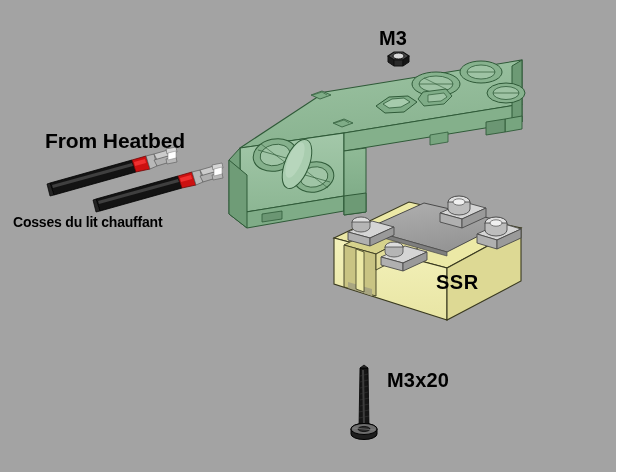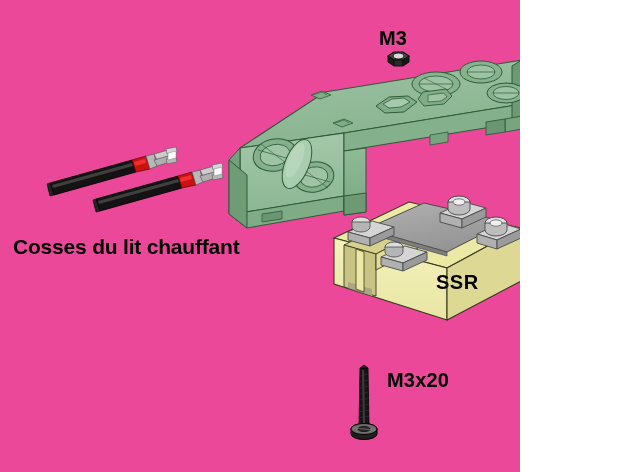--- a/index.html
+++ b/index.html
@@ -2,38 +2,38 @@
 <html><head>
 <meta charset="utf-8">
 <style>
   html, body {
     margin: 0;
     padding: 0;
     background: #ffffff;
   }
   #canvas {
     position: relative;
-    width: 520px;
+    width: 616px;
     height: 472px;
-    background: #ec4899;
+    background: #a3a3a3;
     overflow: hidden;
     font-family: "Liberation Sans", sans-serif;
   }
   .lbl {
     position: absolute;
     font-family: "Liberation Sans", sans-serif;
     font-weight: bold;
     color: #000000;
     white-space: nowrap;
     line-height: 1.08;
   }
   #label-m3        { left: 379px; top: 28px;  font-size: 20px; letter-spacing: 0.2px; }
   #label-fork1     { left: 45px;  top: 104px; font-size: 21px; letter-spacing: -0.1px; }
   #label-fork2     { left: 45px;  top: 130px; font-size: 21px; letter-spacing: -0.1px; }
-  #label-cosses    { left: 13px;  top: 215px; font-size: 21px; letter-spacing: -0.2px; margin-top: 21px; }
+  #label-cosses    { left: 13px;  top: 215px; font-size: 14px; letter-spacing: -0.2px; }
   #label-m3x20     { left: 387px; top: 370px; font-size: 20px; letter-spacing: 0.2px; }
   #label-ssr       { left: 436px; top: 272px; font-size: 20px; letter-spacing: 0.5px; }
 
   svg.part { position: absolute; overflow: visible; }
   #bracket-svg { left: 0; top: 0; }
   #ssr-svg     { left: 0; top: 0; }
   #screw-svg   { left: 0; top: 0; }
   #nut-svg     { left: 0; top: 0; }
   #wires-svg   { left: 0; top: 0; }
 </style>
@@ -296,20 +296,21 @@
       <path d="M 212,165 L 222,163 L 223,168 L 213,170 Z" fill="#d6d6d6" stroke="#5a5a5a" stroke-width="0.6"></path>
       <path d="M 212,175 L 222,173 L 223,178 L 213,180 Z" fill="#b8b8b8" stroke="#5a5a5a" stroke-width="0.6"></path>
 
       <path d="M 214,169 L 222,167 L 222,174 L 214,176 Z" fill="#ffffff" stroke="#7a7a7a" stroke-width="0.5"></path>
     </g>
   </svg>
 
   <div class="lbl" id="label-m3">M3</div>
 
 
+  <div class="lbl" id="label-fork2">From Heatbed</div>
 
   <div class="lbl" id="label-cosses">Cosses du lit chauffant</div>
 
   <div class="lbl" id="label-m3x20">M3x20</div>
 
   <div class="lbl" id="label-ssr">SSR</div>
 
 </div>
 
 </body></html>

